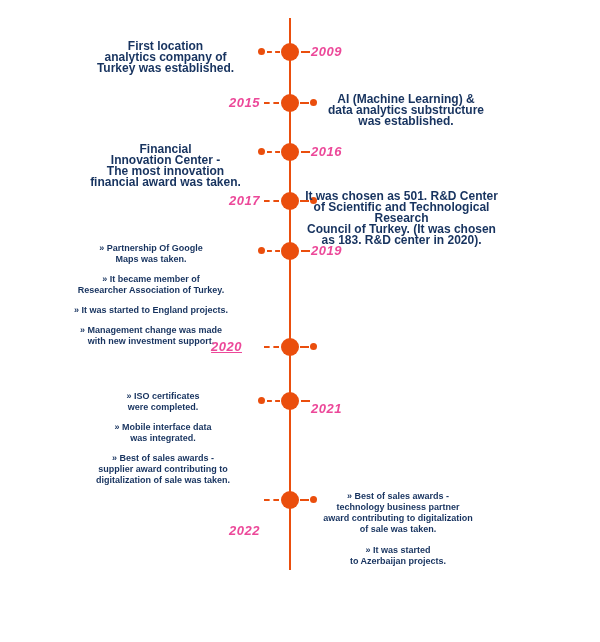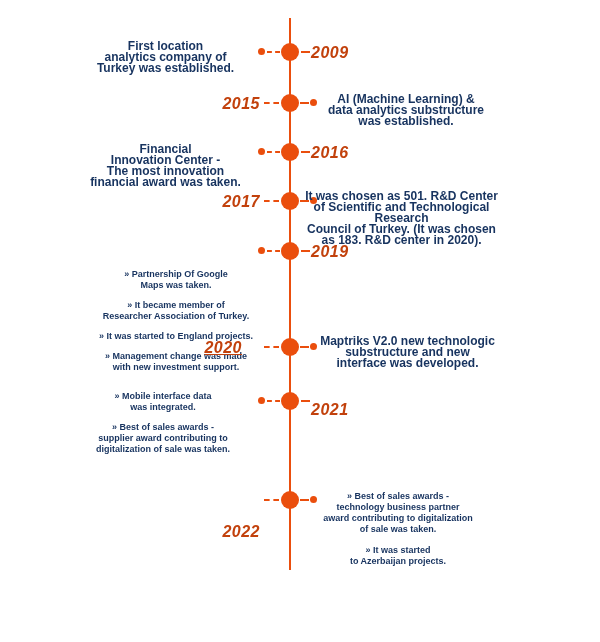--- a/index.html
+++ b/index.html
@@ -5,22 +5,22 @@
   html,body{margin:0;padding:0;background:#ffffff;}
   .canvas{
     position:relative;width:600px;height:642px;background:#ffffff;
     font-family:"Liberation Sans",sans-serif;overflow:hidden;
   }
   .vline{position:absolute;left:289px;top:18px;width:2px;height:552px;background:#EA4E0D;}
   .dot{position:absolute;width:18px;height:18px;border-radius:50%;background:#EA4E0D;}
   .sdot{position:absolute;width:7px;height:7px;border-radius:50%;background:#EA4E0D;}
   .dash{position:absolute;height:0;border-top:2px dashed #EA4E0D;}
   .year{
-    position:absolute;color:#c2410c;font-weight:bold;font-style:italic;
-    font-size:16px;letter-spacing:0.5px;white-space:nowrap;
+    position:absolute;color:#ec4899;font-weight:bold;font-style:italic;
+    font-size:13px;letter-spacing:0.5px;white-space:nowrap;
   }
   .txt{
     position:absolute;color:#17335F;font-weight:bold;font-size:12px;
     line-height:11px;text-align:center;white-space:pre-line;
   }
   .group{position:absolute;display:flex;flex-direction:column;color:#17335F;}
   .group .bullet{
     color:#17335F;font-weight:bold;font-size:9px;line-height:11px;
     text-align:center;white-space:pre-line;
   }
@@ -71,45 +71,44 @@
   <div class="txt" style="left:303px;width:197px;top:191px;">It was chosen as 501. R&amp;D Center
 of Scientific and Technological Research
 Council of Turkey. (It was chosen
 as 183. R&amp;D center in 2020).</div>
 
   <span class="dot" style="left:281px;top:242px;"></span>
   <span class="sdot" style="left:258px;top:247px;"></span>
   <span class="dash" style="left:267px;top:250px;width:13px;"></span>
   <span class="dash" style="left:301px;top:250px;width:9px;"></span>
   <span class="year" style="left:311px;top:243px;">2019</span>
-  <div class="group g9" style="right:334px;width:180px;top:243px;margin-top:26px;">
+  <div class="group g9" style="right:359px;width:180px;top:243px;">
     <div class="bullet">» Partnership Of Google
 Maps was taken.</div>
     <div class="bullet">» It became member of
 Researcher Association of Turkey.</div>
     <div class="bullet">» It was started to England projects.</div>
     <div class="bullet">» Management change was made
 with new investment support.</div>
   </div>
 
   <span class="dot" style="left:281px;top:338px;"></span>
   <span class="sdot" style="left:310px;top:343px;"></span>
   <span class="dash" style="left:300px;top:346px;width:9px;"></span>
   <span class="dash" style="left:264px;top:346px;width:15px;"></span>
   <span class="year" style="right:358px;top:339px;text-decoration:underline;">2020</span>
-  <div class="txt" style="left:320px;width:175px;top:336px;">Maptriks V2.0 new technologic
-substructure and new
-interface was developed.</div>
 
   <span class="dot" style="left:281px;top:392px;"></span>
   <span class="sdot" style="left:258px;top:397px;"></span>
   <span class="dash" style="left:267px;top:400px;width:13px;"></span>
   <span class="dash" style="left:301px;top:400px;width:9px;"></span>
   <span class="year" style="left:311px;top:393px;margin-top:8px;">2021</span>
   <div class="group g9" style="right:347px;width:180px;top:391px;">
+    <div class="bullet">» ISO certificates
+were completed.</div>
     <div class="bullet">» Mobile interface data
 was integrated.</div>
     <div class="bullet">» Best of sales awards -
 supplier award contributing to
 digitalization of sale was taken.</div>
   </div>
 
   <span class="dot" style="left:281px;top:491px;"></span>
   <span class="sdot" style="left:310px;top:496px;"></span>
   <span class="dash" style="left:300px;top:499px;width:9px;"></span>

